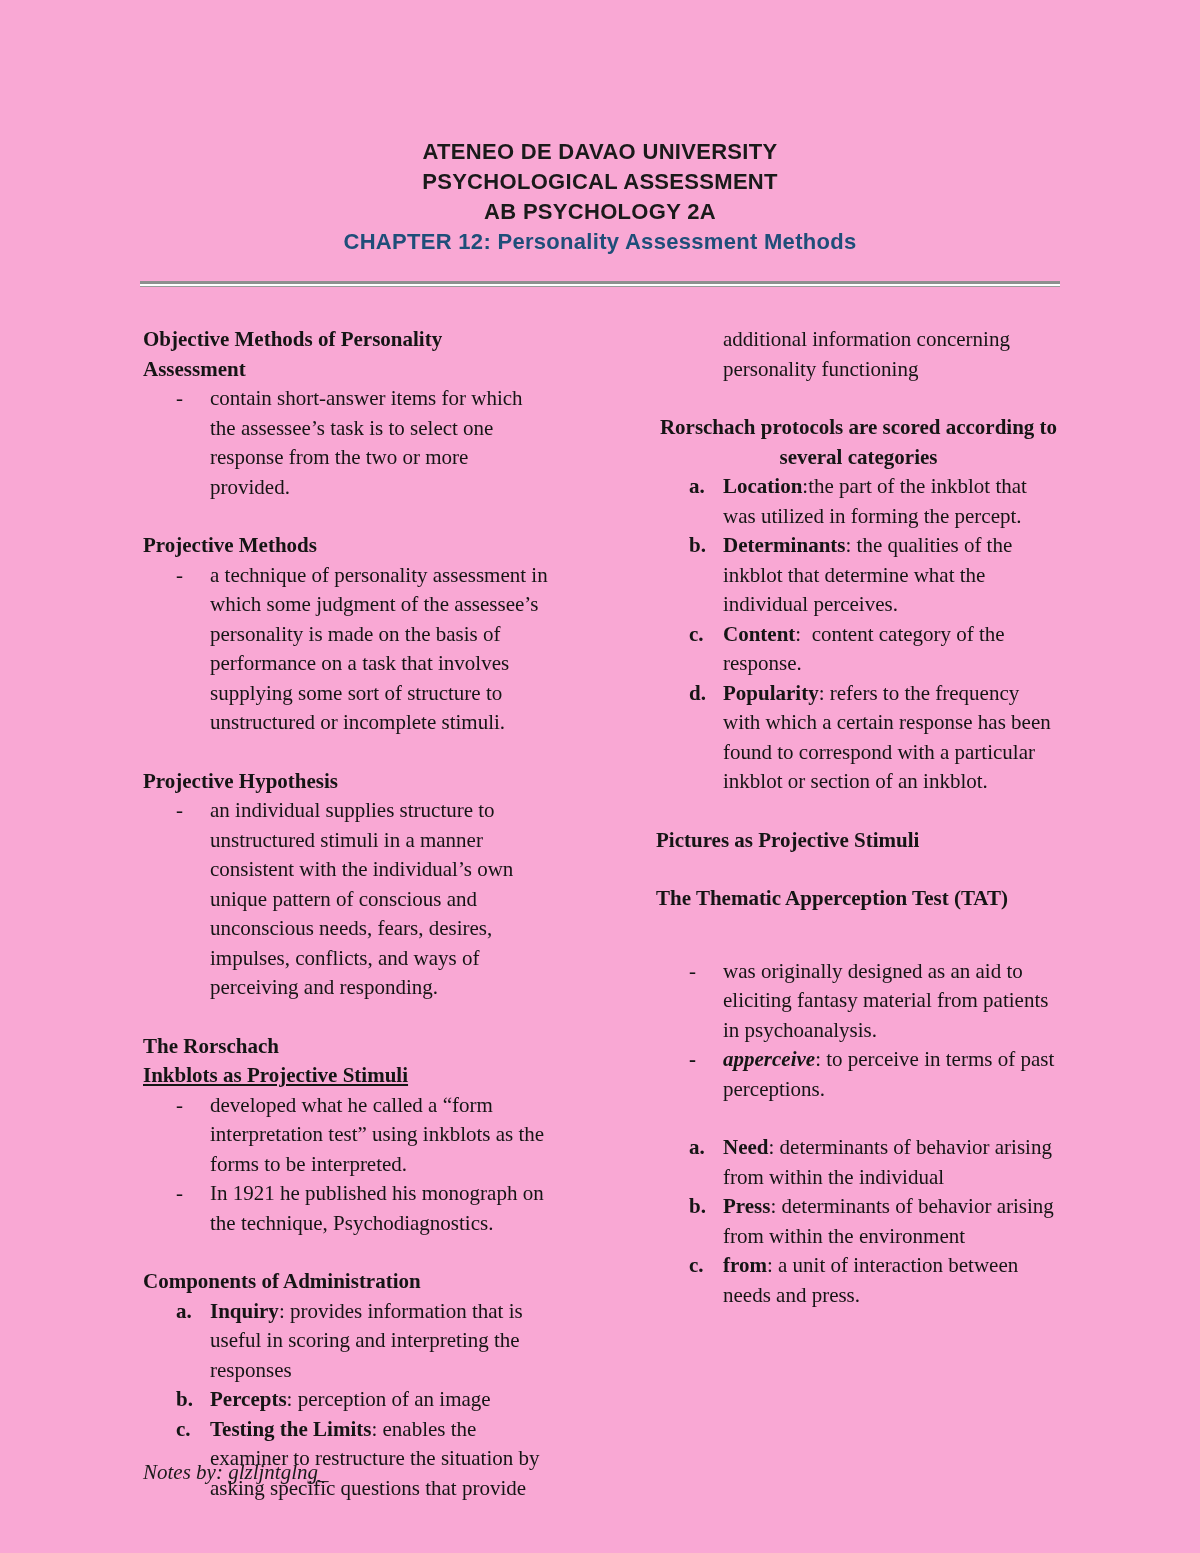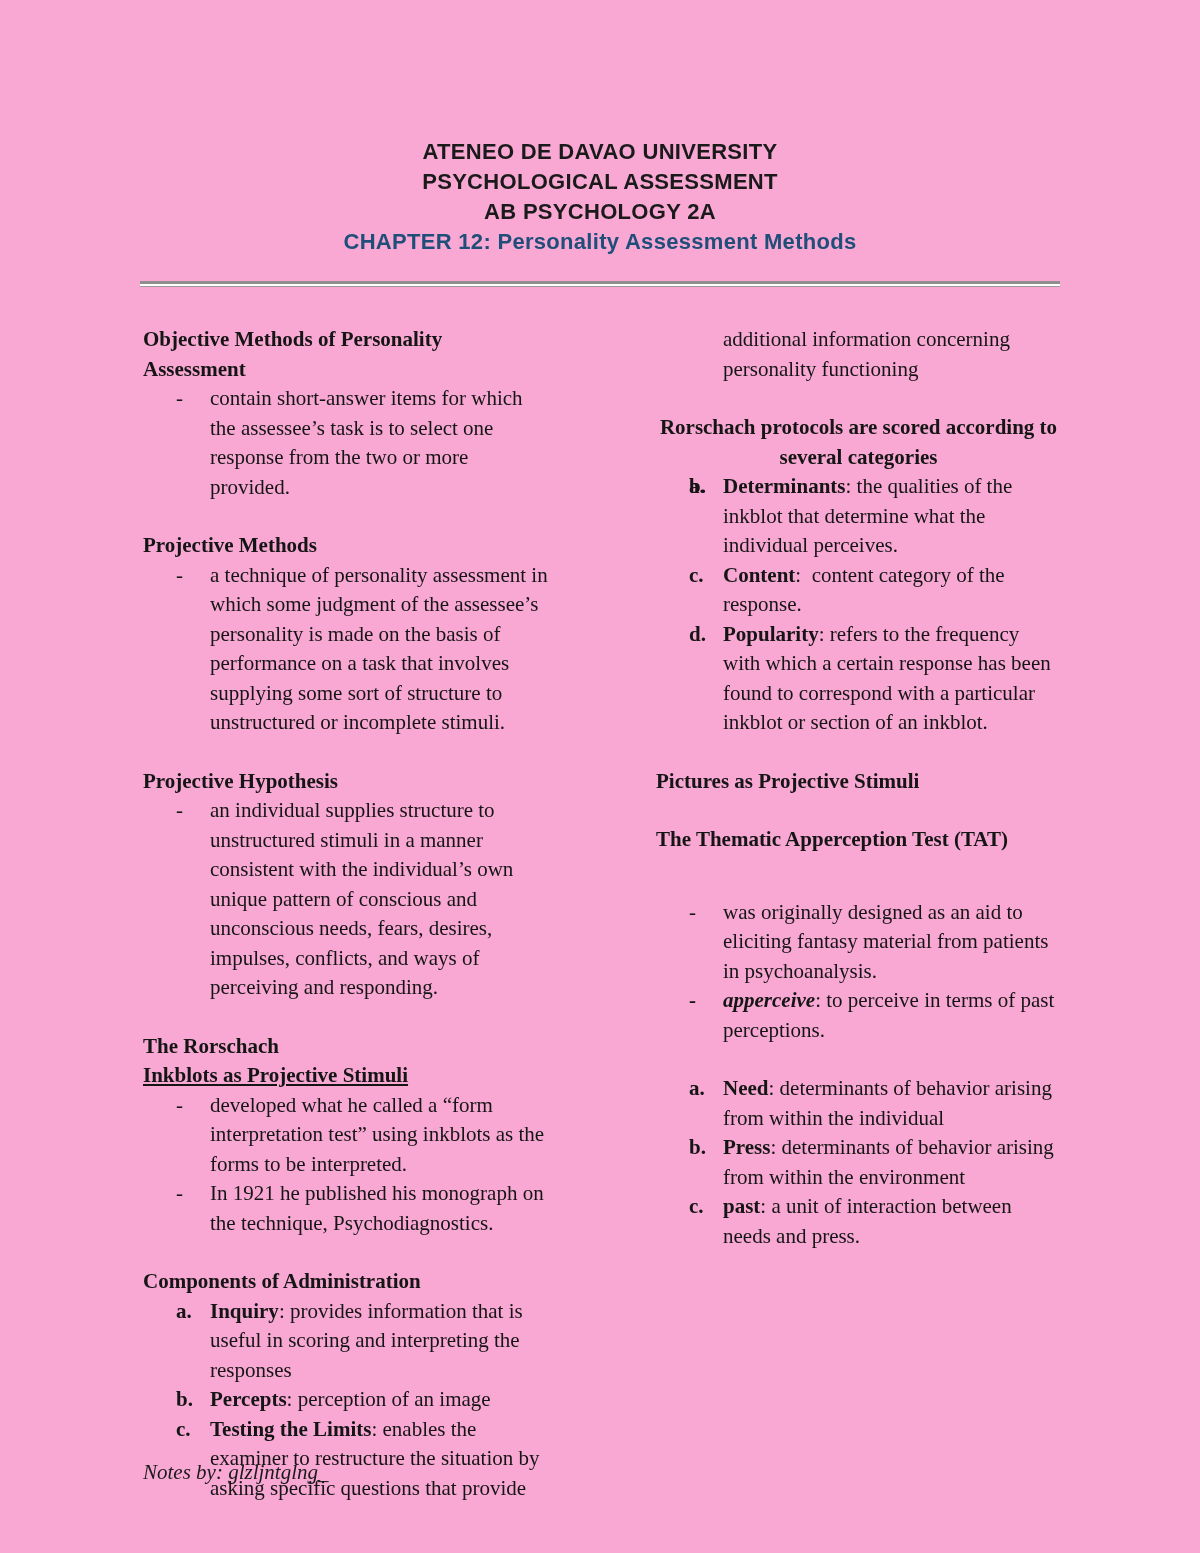--- a/index.html
+++ b/index.html
@@ -149,20 +149,21 @@
     </div>
 
     <div class="col">
 
       <div class="section cont-para">additional information concerning personality functioning</div>
 
       <div class="section">
         <div class="heading center">Rorschach protocols are scored according to several categories</div>
         <div class="li">
           <span class="marker bold">a.</span>
+          <span><span class="term">Location</span><span class="desc">:the part of the inkblot that was utilized in forming the percept.</span></span>
         </div>
         <div class="li">
           <span class="marker bold">b.</span>
           <span><span class="term">Determinants</span><span class="desc">: the qualities of the inkblot that determine what the individual perceives.</span></span>
         </div>
         <div class="li">
           <span class="marker bold">c.</span>
           <span><span class="term">Content</span><span class="desc">:  content category of the response.</span></span>
         </div>
         <div class="li">
@@ -191,21 +192,21 @@
         <div class="li">
           <span class="marker bold">a.</span>
           <span><span class="term">Need</span><span class="desc">: determinants of behavior arising from within the individual</span></span>
         </div>
         <div class="li">
           <span class="marker bold">b.</span>
           <span><span class="term">Press</span><span class="desc">: determinants of behavior arising from within the environment</span></span>
         </div>
         <div class="li">
           <span class="marker bold">c.</span>
-          <span><span class="term">past</span><span class="desc">: a unit of interaction between needs and press.</span></span>
+          <span><span class="term">from</span><span class="desc">: a unit of interaction between needs and press.</span></span>
         </div>
       </div>
 
 
     </div>
   </div>
 
   <div class="footer">Notes by: glzljntglng_</div>
 
 </div>

